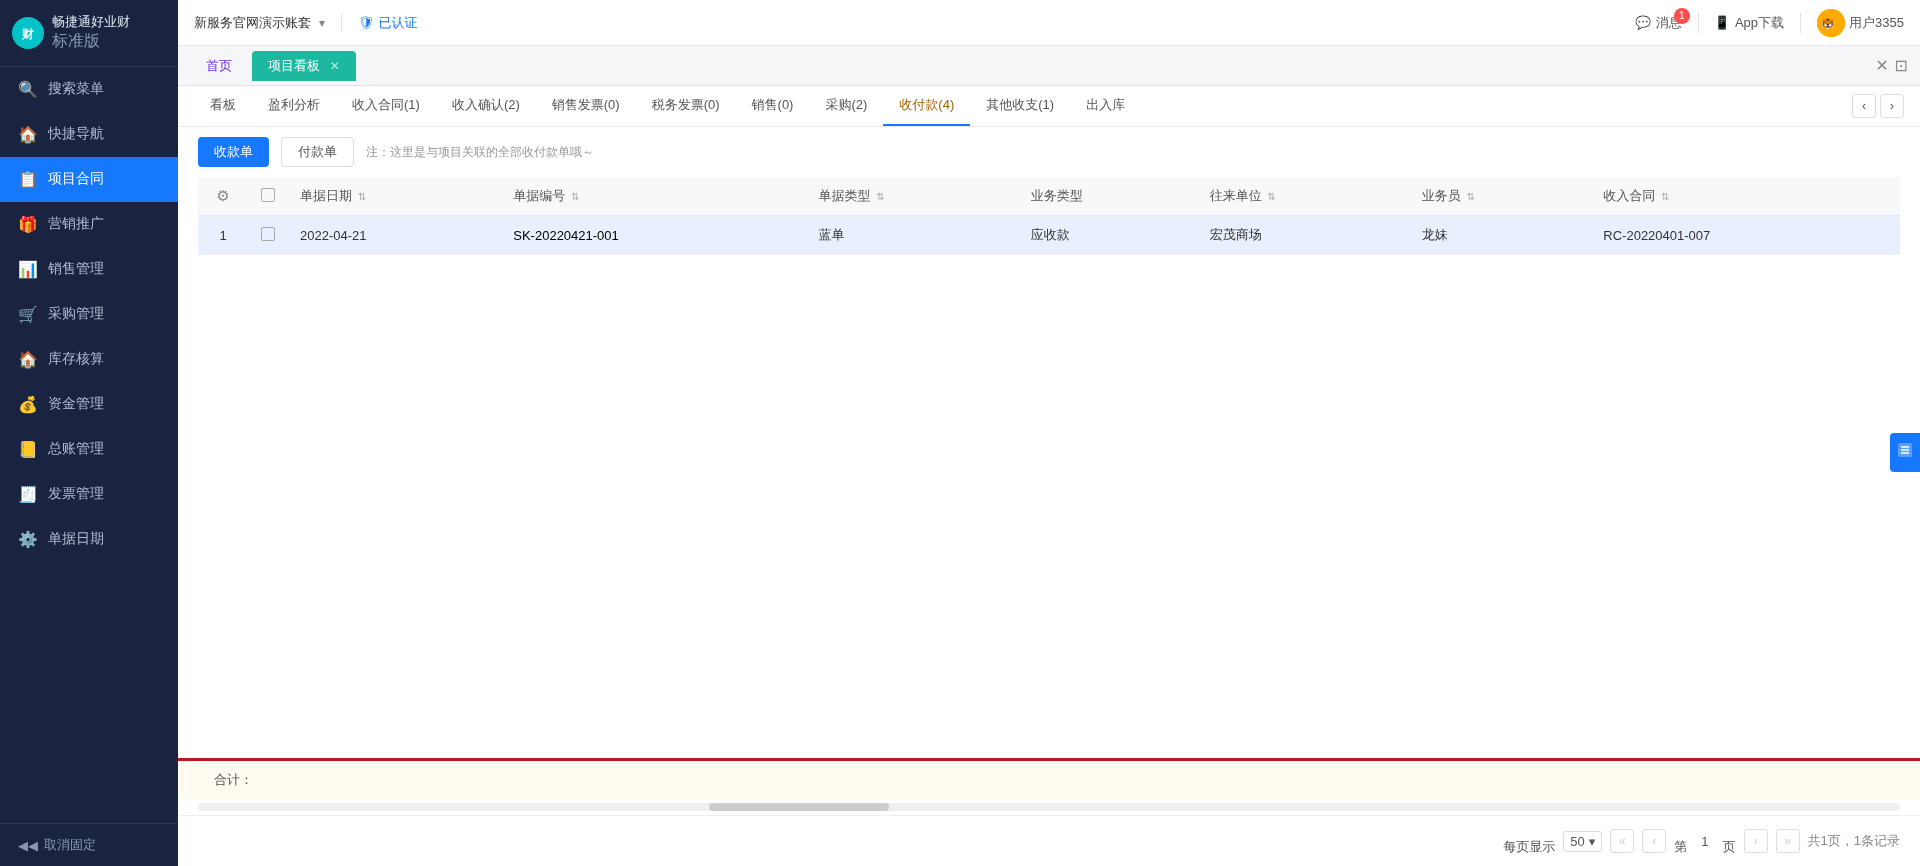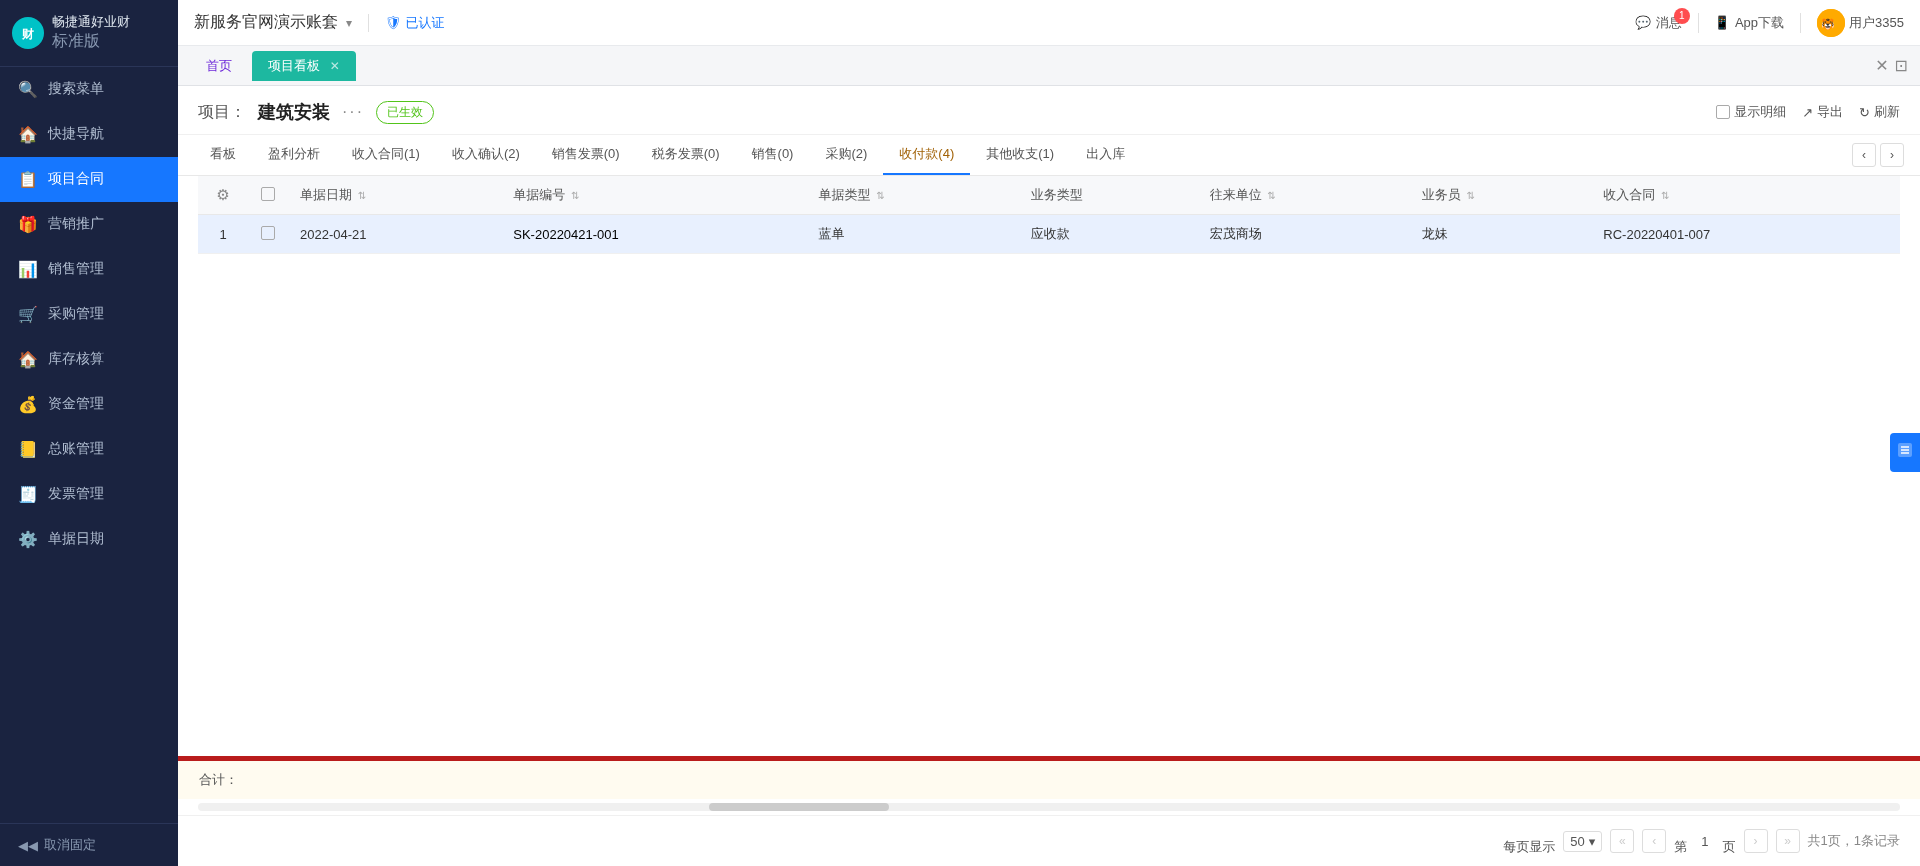--- a/index.html
+++ b/index.html
@@ -59,21 +59,21 @@
     
     .topbar {
       background: white;
       height: 46px;
       display: flex; align-items: center;
       padding: 0 16px;
       border-bottom: 1px solid #e8eaed;
       gap: 12px;
     }
     .topbar-left { display: flex; align-items: center; gap: 8px; flex: 1; }
-    .topbar-account { font-size: 16px; color: #333; }
+    .topbar-account { font-size: 13px; color: #333; }
     .topbar-dropdown { color: #888; cursor: pointer; font-size: 12px; }
     .topbar-certified { display: flex; align-items: center; gap: 4px; color: #1677ff; font-size: 13px; }
     .topbar-right { display: flex; align-items: center; gap: 16px; }
     .topbar-action { display: flex; align-items: center; gap: 4px; color: #555; font-size: 13px; cursor: pointer; position: relative; }
     .badge {
       position: absolute; top: -6px; right: -8px;
       background: #ff4d4f; color: white; border-radius: 50%;
       width: 16px; height: 16px; font-size: 10px;
       display: flex; align-items: center; justify-content: center;
     }
@@ -181,24 +181,24 @@
     }
     .table-row-selected td { background: #e8f0fe; }
     .row-link { color: #000000; text-decoration: none; cursor: pointer; }
     .col-num { width: 50px; text-align: center; }
     .col-check { width: 40px; text-align: center; }
     .th-gear { width: 40px; text-align: center; }
 
     
     .table-footer {
       background: #fffbf0;
-      padding: 10px 21px;
+      padding: 10px 36px;
       font-size: 13px;
       color: #555;
-      border-top: 5px solid #b91c1c;
+      border-top: 3px solid #b91c1c;
       display: flex; align-items: center;
     }
 
     
     .scrollbar-row {
       padding: 4px 20px;
       background: white;
     }
     .fake-scrollbar { height: 8px; background: #f0f0f0; border-radius: 4px; position: relative; }
     .fake-scrollbar-thumb { position: absolute; left: 30%; width: 180px; height: 8px; background: #ccc; border-radius: 4px; }
@@ -353,59 +353,44 @@
       <span class="tab-close">✕</span>
     </div>
     <div style="margin-left:auto;display:flex;gap:6px;align-items:center;">
       <span style="font-size:16px;color:#888;cursor:pointer;">✕</span>
       <span style="font-size:16px;color:#888;cursor:pointer;">⊡</span>
     </div>
   </div>
 
   <div class="content">
 
-    <div class="project-header">
-      <span style="color:#555;font-size:16px;">项目：</span>
-      <span class="project-title">建筑安装</span>
-      <span class="project-more">···</span>
-      <span class="status-badge">已生效</span>
-      <div class="project-actions">
-        <div class="project-action-item">
-          <span class="checkbox-show"></span>
-          <span>显示明细</span>
-        </div>
-        <div class="project-action-item">
-          <span>↗</span>
-          <span>导出</span>
-        </div>
-        <div class="project-action-item">
-          <span>↻</span>
-          <span>刷新</span>
-        </div>
-      </div>
-    </div>
 
     <div class="subtabs">
       <div class="subtab"><span>看板</span></div>
       <div class="subtab"><span>盈利分析</span></div>
       <div class="subtab"><span>收入合同(1)</span></div>
       <div class="subtab"><span>收入确认(2)</span></div>
       <div class="subtab"><span>销售发票(0)</span></div>
       <div class="subtab"><span>税务发票(0)</span></div>
       <div class="subtab"><span>销售(0)</span></div>
       <div class="subtab"><span>采购(2)</span></div>
       <div class="subtab active"><span>收付款(4)</span></div>
       <div class="subtab"><span>其他收支(1)</span></div>
       <div class="subtab"><span>出入库</span></div>
       <div class="subtab-nav">
         <div class="subtab-nav-btn">‹</div>
         <div class="subtab-nav-btn">›</div>
       </div>
     </div>
 
+    <div class="filter-row">
+      <button class="filter-btn-active">收款单</button>
+      <button class="filter-btn">付款单</button>
+      <span class="filter-note">注：这里是与项目关联的全部收付款单哦～</span>
+    </div>
 
     <div class="table-container">
       <table>
         <thead>
           <tr>
             <th class="th-gear">
               <span class="gear-icon">⚙</span>
             </th>
             <th class="col-check">
               <span class="checkbox-cell"></span>

